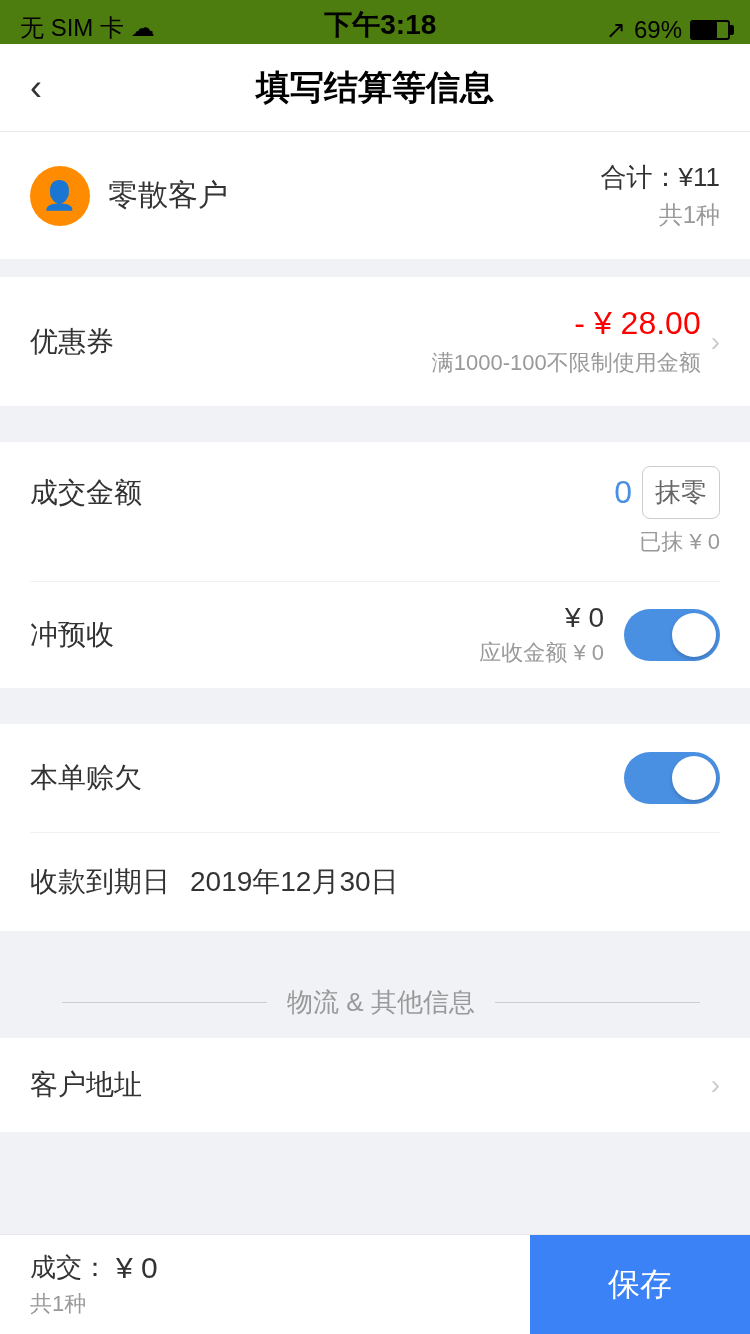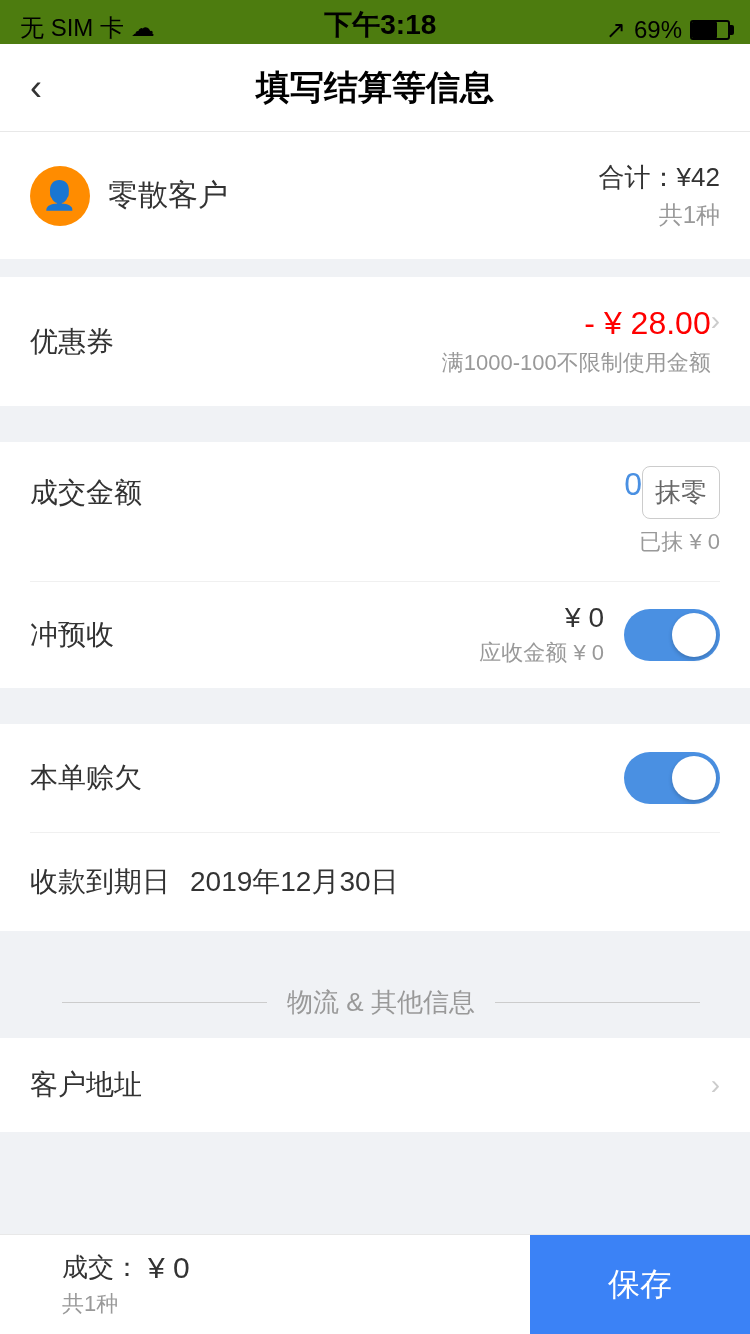--- a/index.html
+++ b/index.html
@@ -108,21 +108,21 @@
 
     
     .info-row {
       display: flex;
       align-items: center;
       justify-content: space-between;
       padding: 28px 30px;
       background: #fff;
     }
     .row-label { font-size: 28px; color: #333; }
-    .row-right { display: flex; gap: 0; text-align: right; }
+    .row-right { display: flex; align-items: center; gap: 10px; text-align: right; }
     .coupon-right { text-align: right; }
     .coupon-discount { font-size: 32px; color: #f00; font-weight: 500; }
     .coupon-desc { font-size: 22px; color: #999; margin-top: 6px; }
     .chevron-icon { color: #ccc; font-size: 28px; }
 
     
     .deal-amount-row {
       padding: 24px 30px;
       background: #fff;
     }
@@ -235,21 +235,20 @@
     .bottom-bar {
       position: fixed;
       bottom: 0;
       left: 0;
       width: 750px;
       height: 100px;
       background: #fff;
       display: flex;
       align-items: center;
       border-top: 1px solid #e8e8e8;
-      padding-left: 32px;
     }
     .bottom-info {
       flex: 1;
       padding: 0 30px;
     }
     .bottom-deal { font-size: 26px; color: #333; display: flex; align-items: center; gap: 8px; }
     .bottom-deal-amount { font-size: 30px; font-weight: 500; }
     .bottom-count { font-size: 22px; color: #999; margin-top: 4px; }
     .bottom-btn-pending {
       width: 220px; height: 100px;
@@ -296,21 +295,21 @@
 
   <div class="section-card">
     <div class="customer-row">
       <div class="customer-left">
         <div class="customer-avatar">
           <span>👤</span>
         </div>
         <span class="customer-name">零散客户</span>
       </div>
       <div class="customer-right">
-        <div class="total-label">合计：¥42</div>
+        <div class="total-label">合计：¥11</div>
         <div class="total-count">共1种</div>
       </div>
     </div>
   </div>
 
   <div class="section-card">
     <div class="info-row">
       <span class="row-label">优惠券</span>
       <div class="row-right">
         <div class="coupon-right">

